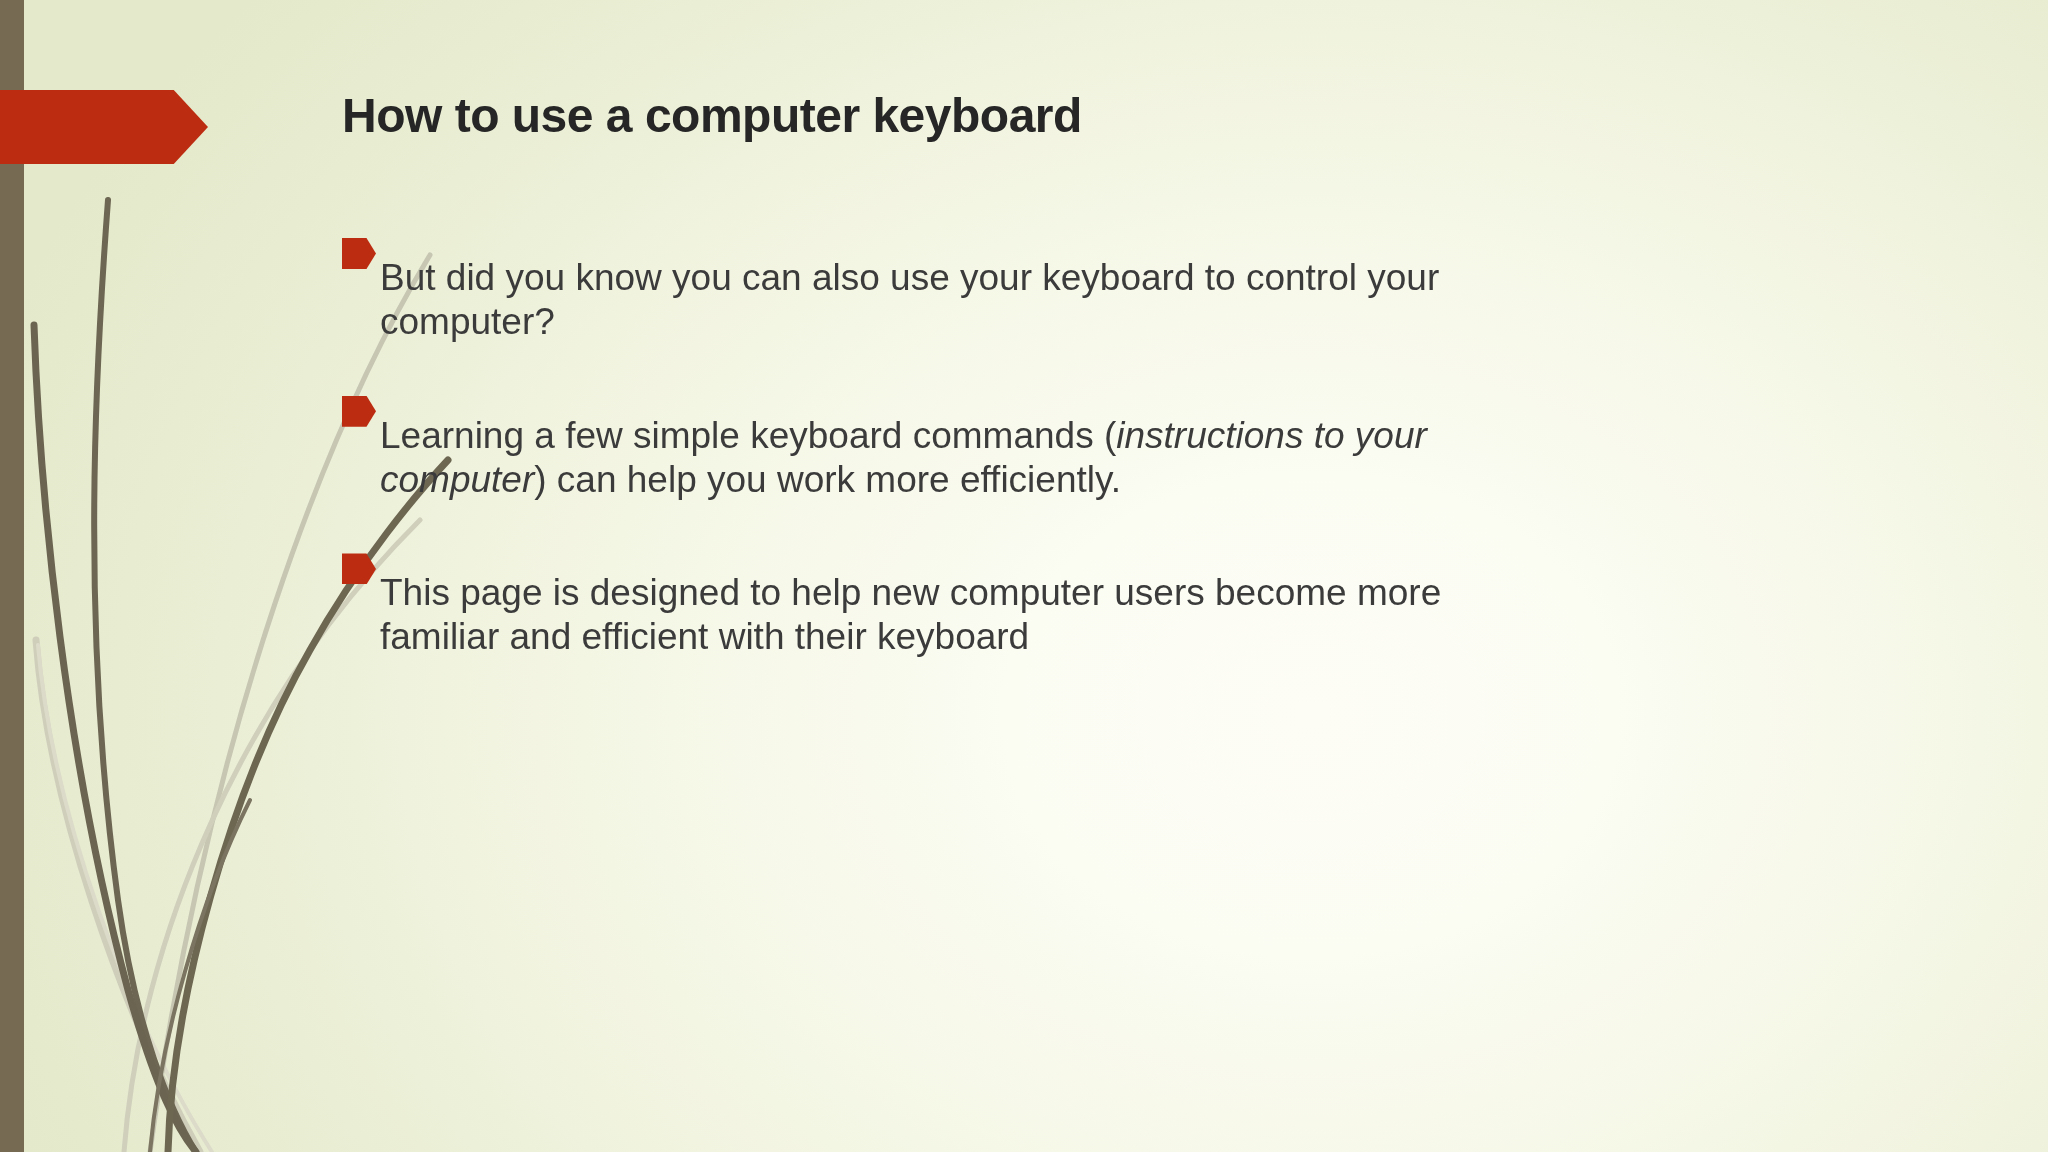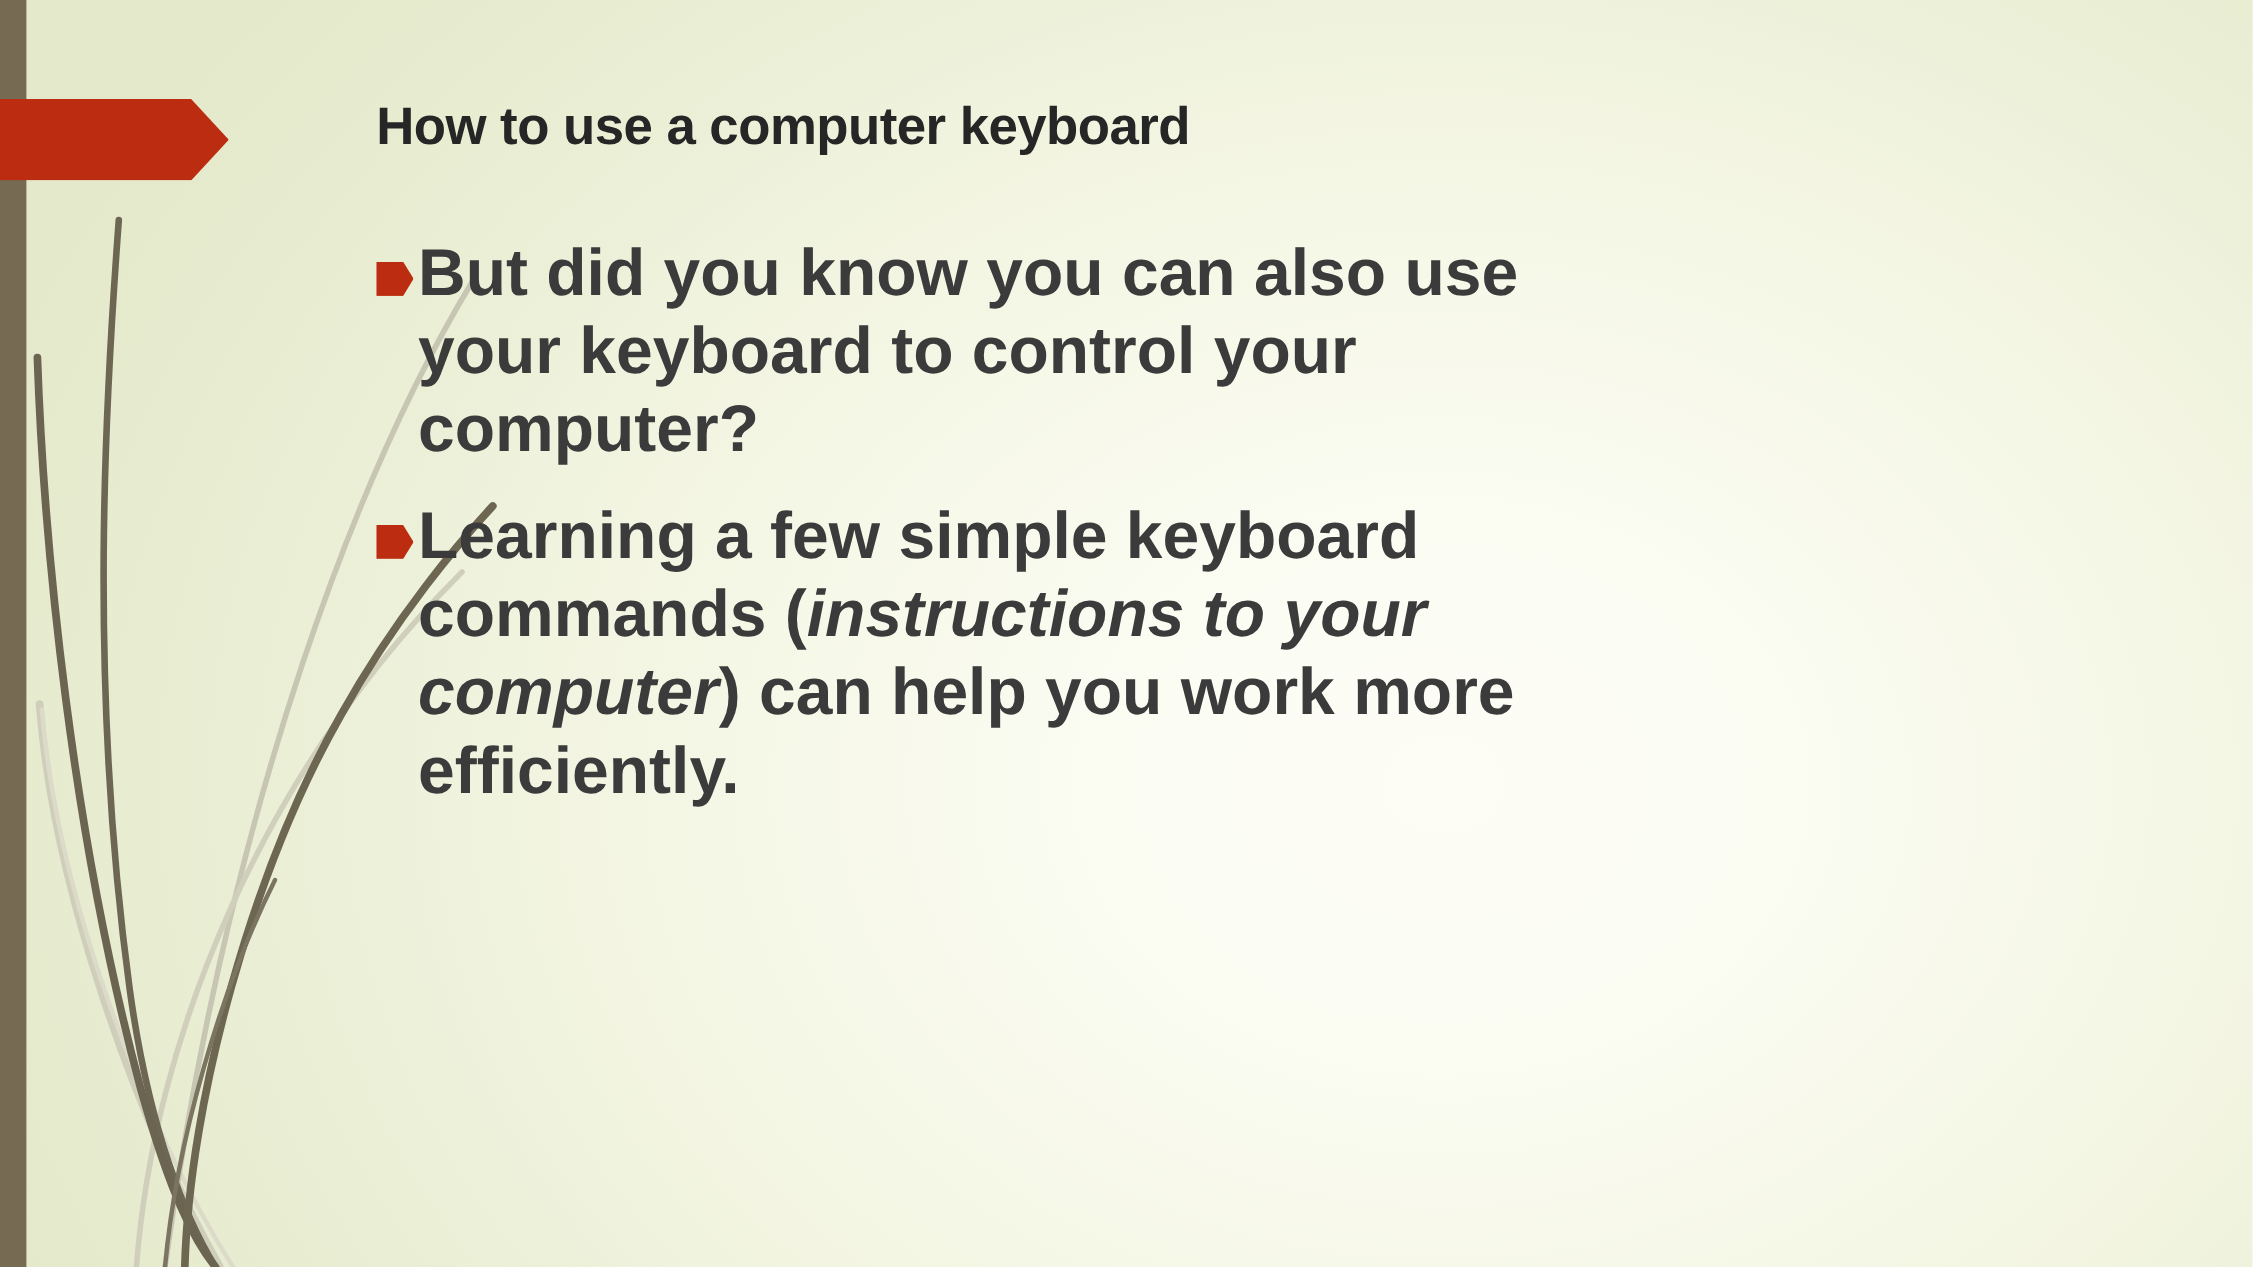--- a/index.html
+++ b/index.html
@@ -89,24 +89,25 @@
     width: 34px;
     height: 31px;
     margin-top: 26px;
     margin-right: 4px;
     background: #bc2c10;
     clip-path: polygon(0 0, 72% 0, 100% 50%, 72% 100%, 0 100%);
   }
 
   .bullet-text {
     flex: 1 1 auto;
-    font-size: 60px;
+    font-size: 37px;
     line-height: 1.185;
     color: #3b3b3b;
-    font-weight: 700;
+    font-weight: 400;
+    margin-top: 44px;
   }
 
   .bullet-text .ital {
     font-style: italic;
     text-align: right;
   }
 </style>
 </head>
 <body>
 
@@ -136,15 +137,19 @@
     <div class="bullet-row">
       <span class="bullet-marker"></span>
       <div class="bullet-text">But did you know you can also use your keyboard to control your computer?</div>
     </div>
 
     <div class="bullet-row">
       <span class="bullet-marker"></span>
       <div class="bullet-text"><span>Learning a few simple keyboard commands (</span><span class="ital">instructions to your computer</span><span>) can help you work more efficiently.</span></div>
     </div>
 
+    <div class="bullet-row">
+      <span class="bullet-marker"></span>
+      <div class="bullet-text">This page is designed to help new computer users become more familiar and efficient with their keyboard</div>
+    </div>
 
   </div>
 </div>
 
 </body></html>

